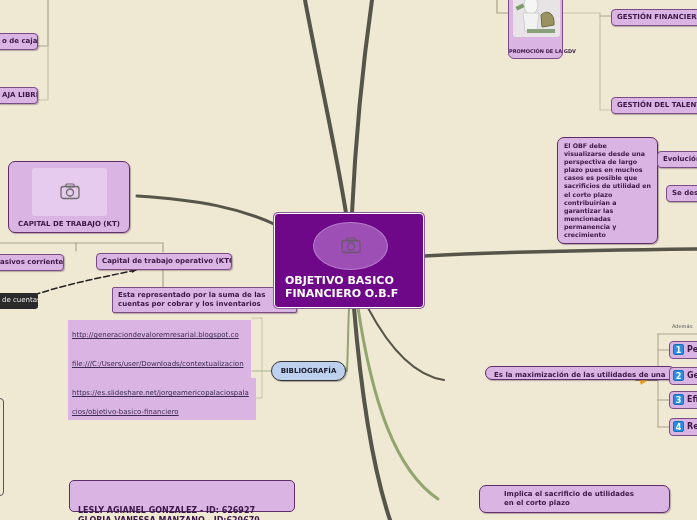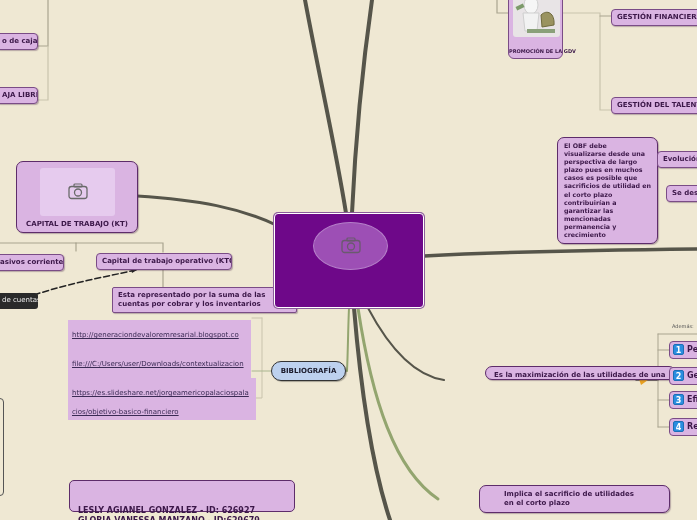--- a/index.html
+++ b/index.html
@@ -151,21 +151,21 @@
   <polygon points="638,376 648,380 641,385" fill="#e8a020"></polygon>
 </svg>
 
 <div class="node small" style="left:-4px; top:33px; width:42px;">
   <span>o de caja:</span>
 </div>
 <div class="node small" style="left:-4px; top:87px; width:42px;">
   <span>AJA LIBRE</span>
 </div>
 
-<div class="node big" style="left:16px; top:161px; width:122px; height:72px;">
+<div class="node big" style="left:8px; top:161px; width:122px; height:72px;">
   <div style="position:absolute; left:23px; top:6px; width:75px; height:48px; background:#e6cbee; border-radius:3px;">
     <svg class="cam" style="left:28px; top:15px;" width="20" height="17" viewBox="0 0 20 17">
       <rect x="1" y="3.5" width="18" height="12" rx="2.5" fill="none" stroke="#6a6a6a" stroke-width="1.3"></rect>
       <rect x="6" y="1" width="8" height="3" rx="1" fill="none" stroke="#6a6a6a" stroke-width="1.2"></rect>
       <circle cx="10" cy="9.5" r="3.5" fill="none" stroke="#6a6a6a" stroke-width="1.3"></circle>
     </svg>
   </div>
   <div style="position:absolute; left:0; right:0; top:58px; text-align:center; font-size:7px;">CAPITAL DE TRABAJO (KT)</div>
 </div>
 
@@ -183,20 +183,22 @@
 </div>
 
 <div class="central">
   <div class="ellipse">
     <svg class="cam" style="left:27px; top:14px;" width="20" height="17" viewBox="0 0 20 17">
       <rect x="1" y="3.5" width="18" height="12" rx="2.5" fill="none" stroke="#6a5a6e" stroke-width="1.3"></rect>
       <rect x="6" y="1" width="8" height="3" rx="1" fill="none" stroke="#6a5a6e" stroke-width="1.2"></rect>
       <circle cx="10" cy="9.5" r="3.5" fill="none" stroke="#6a5a6e" stroke-width="1.3"></circle>
     </svg>
   </div>
+  <div class="title">OBJETIVO BASICO
+FINANCIERO O.B.F</div>
 </div>
 
 <div class="linknode" style="left:68px; top:320px; width:183px;">
   <span class="link">http://generaciondevaloremresarial.blogspot.com/2010/09/objetivo-basico-financiero-de-la.html</span>
 </div>
 <div class="linknode" style="left:68px; top:349px; width:183px;">
   <span class="link">file:///C:/Users/user/Downloads/contextualizacion_Objetivo_basico_de_la_empresa.pdf</span>
 </div>
 <div class="linknode" style="left:68px; top:378px; width:188px;">
   <span class="link">https://es.slideshare.net/jorgeamericopalaciospalacios/objetivo-basico-financiero</span>

